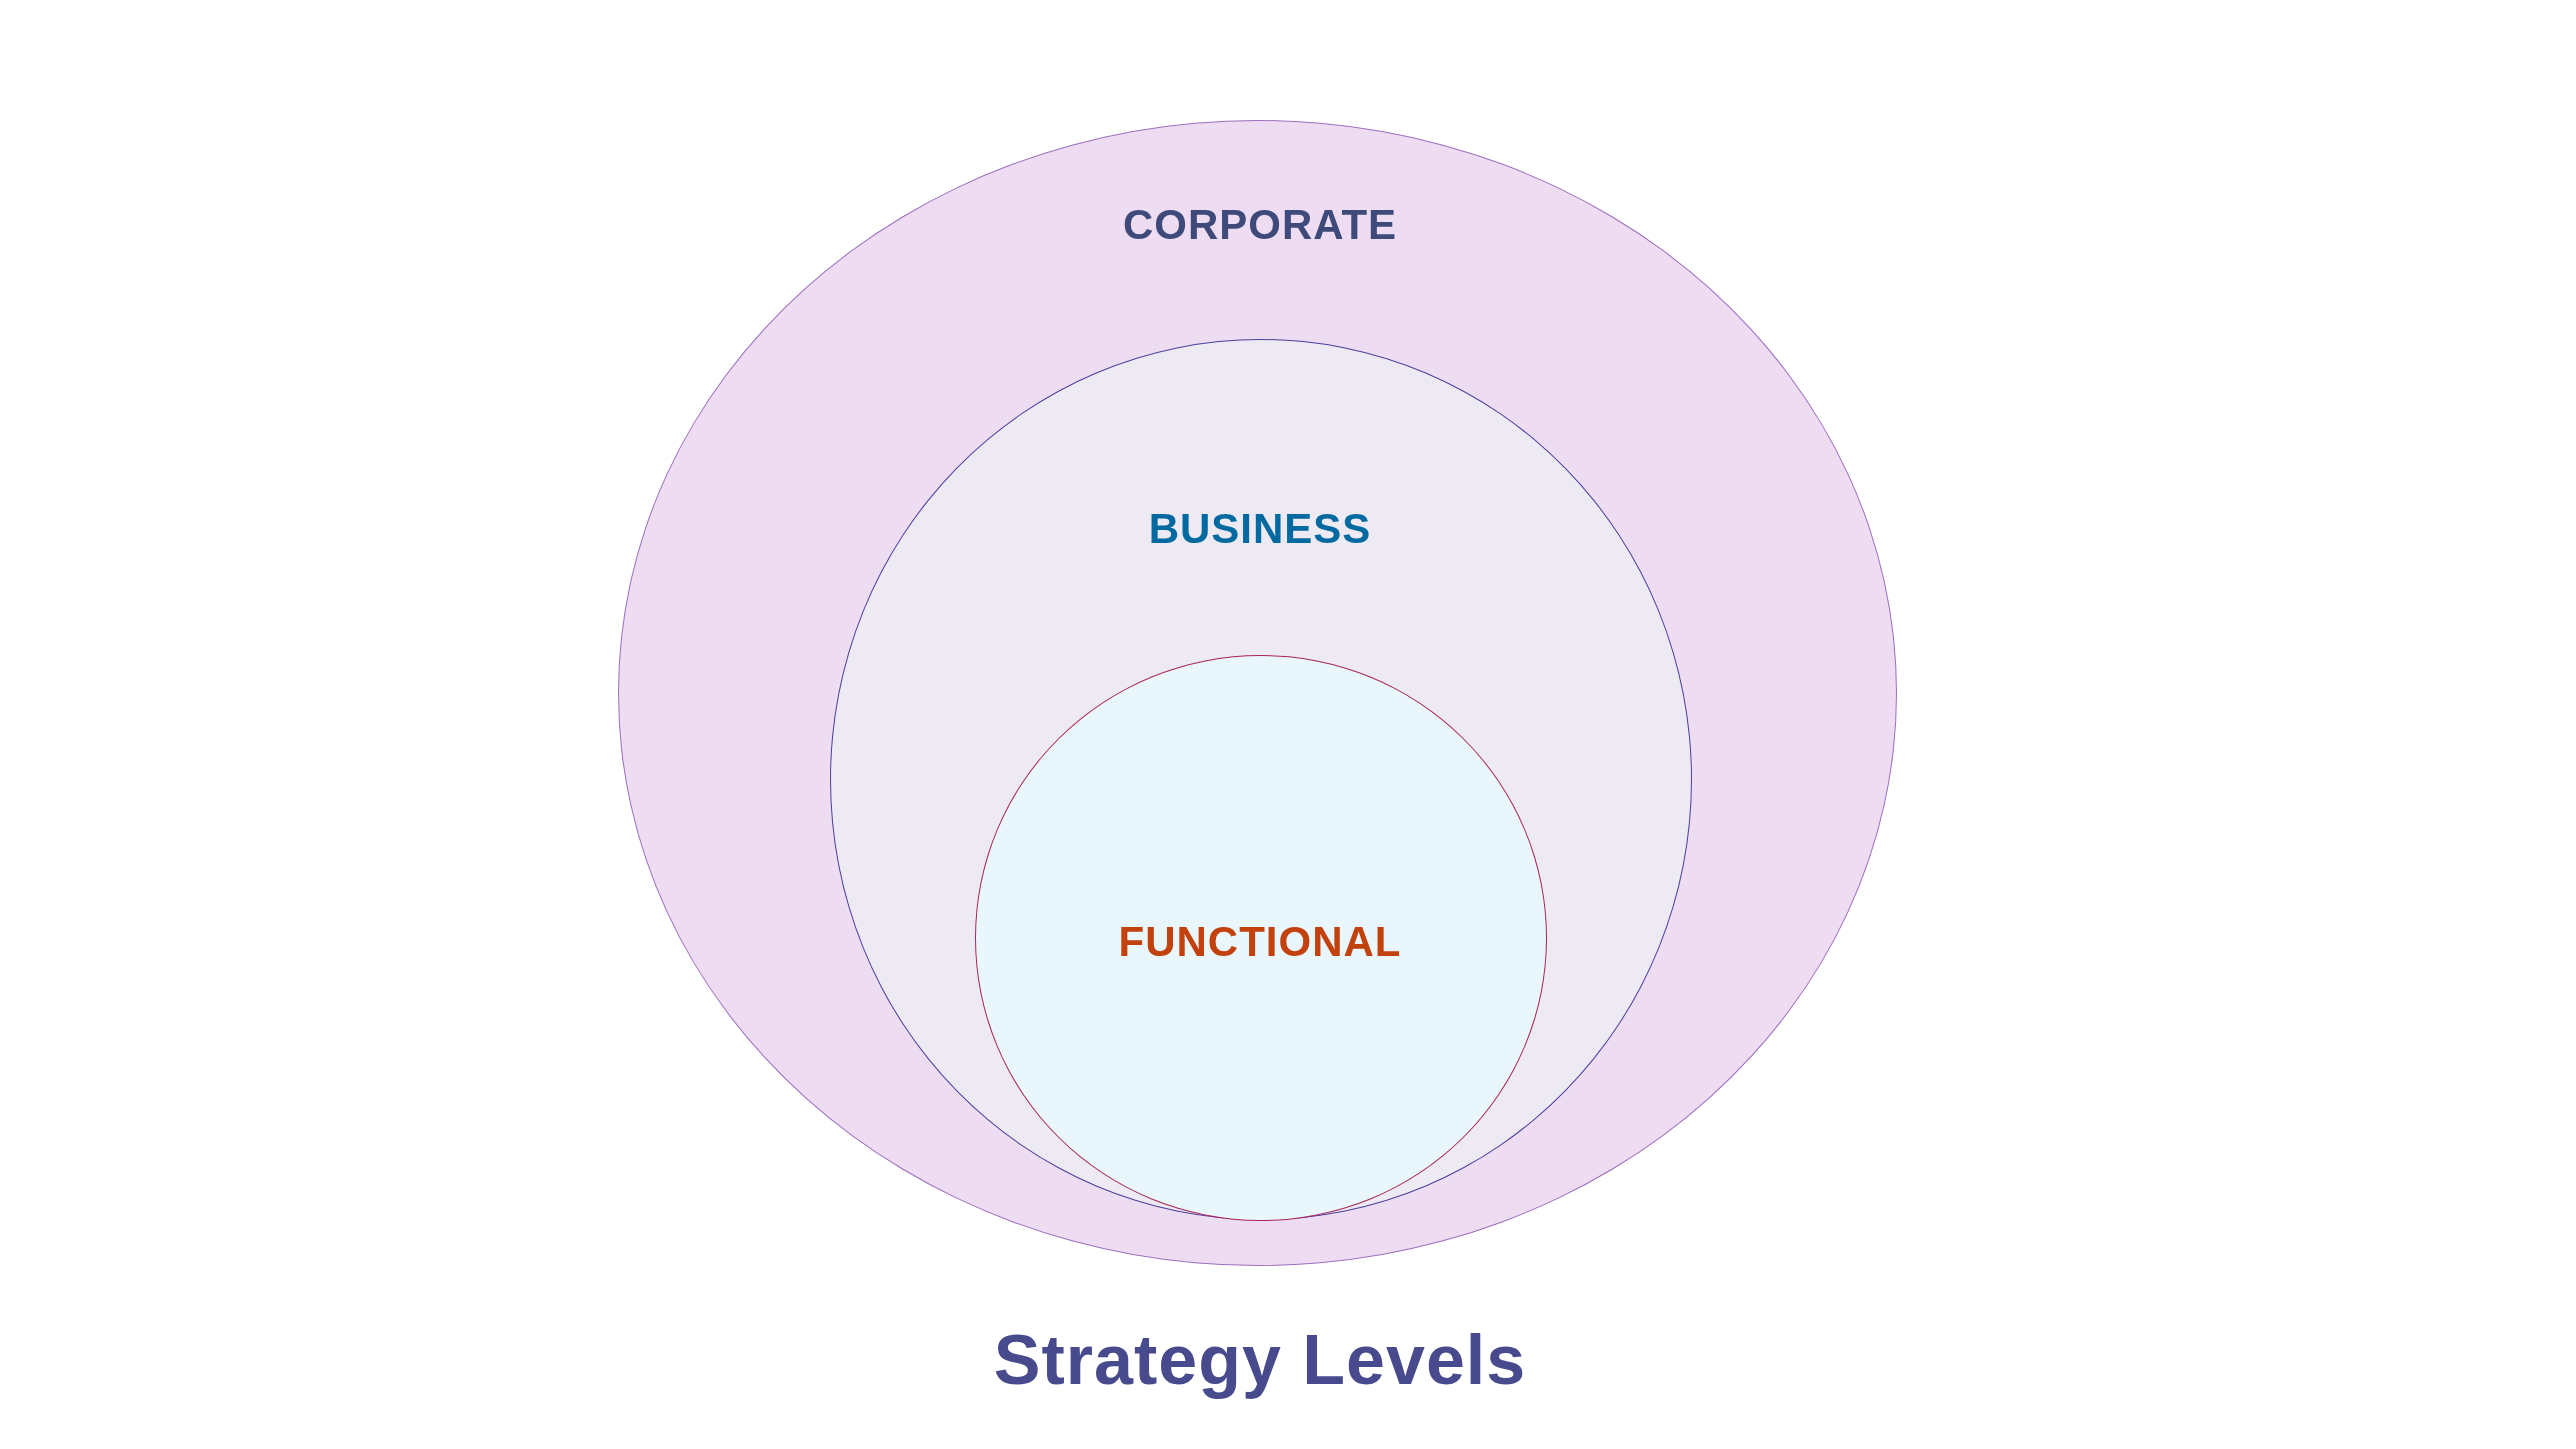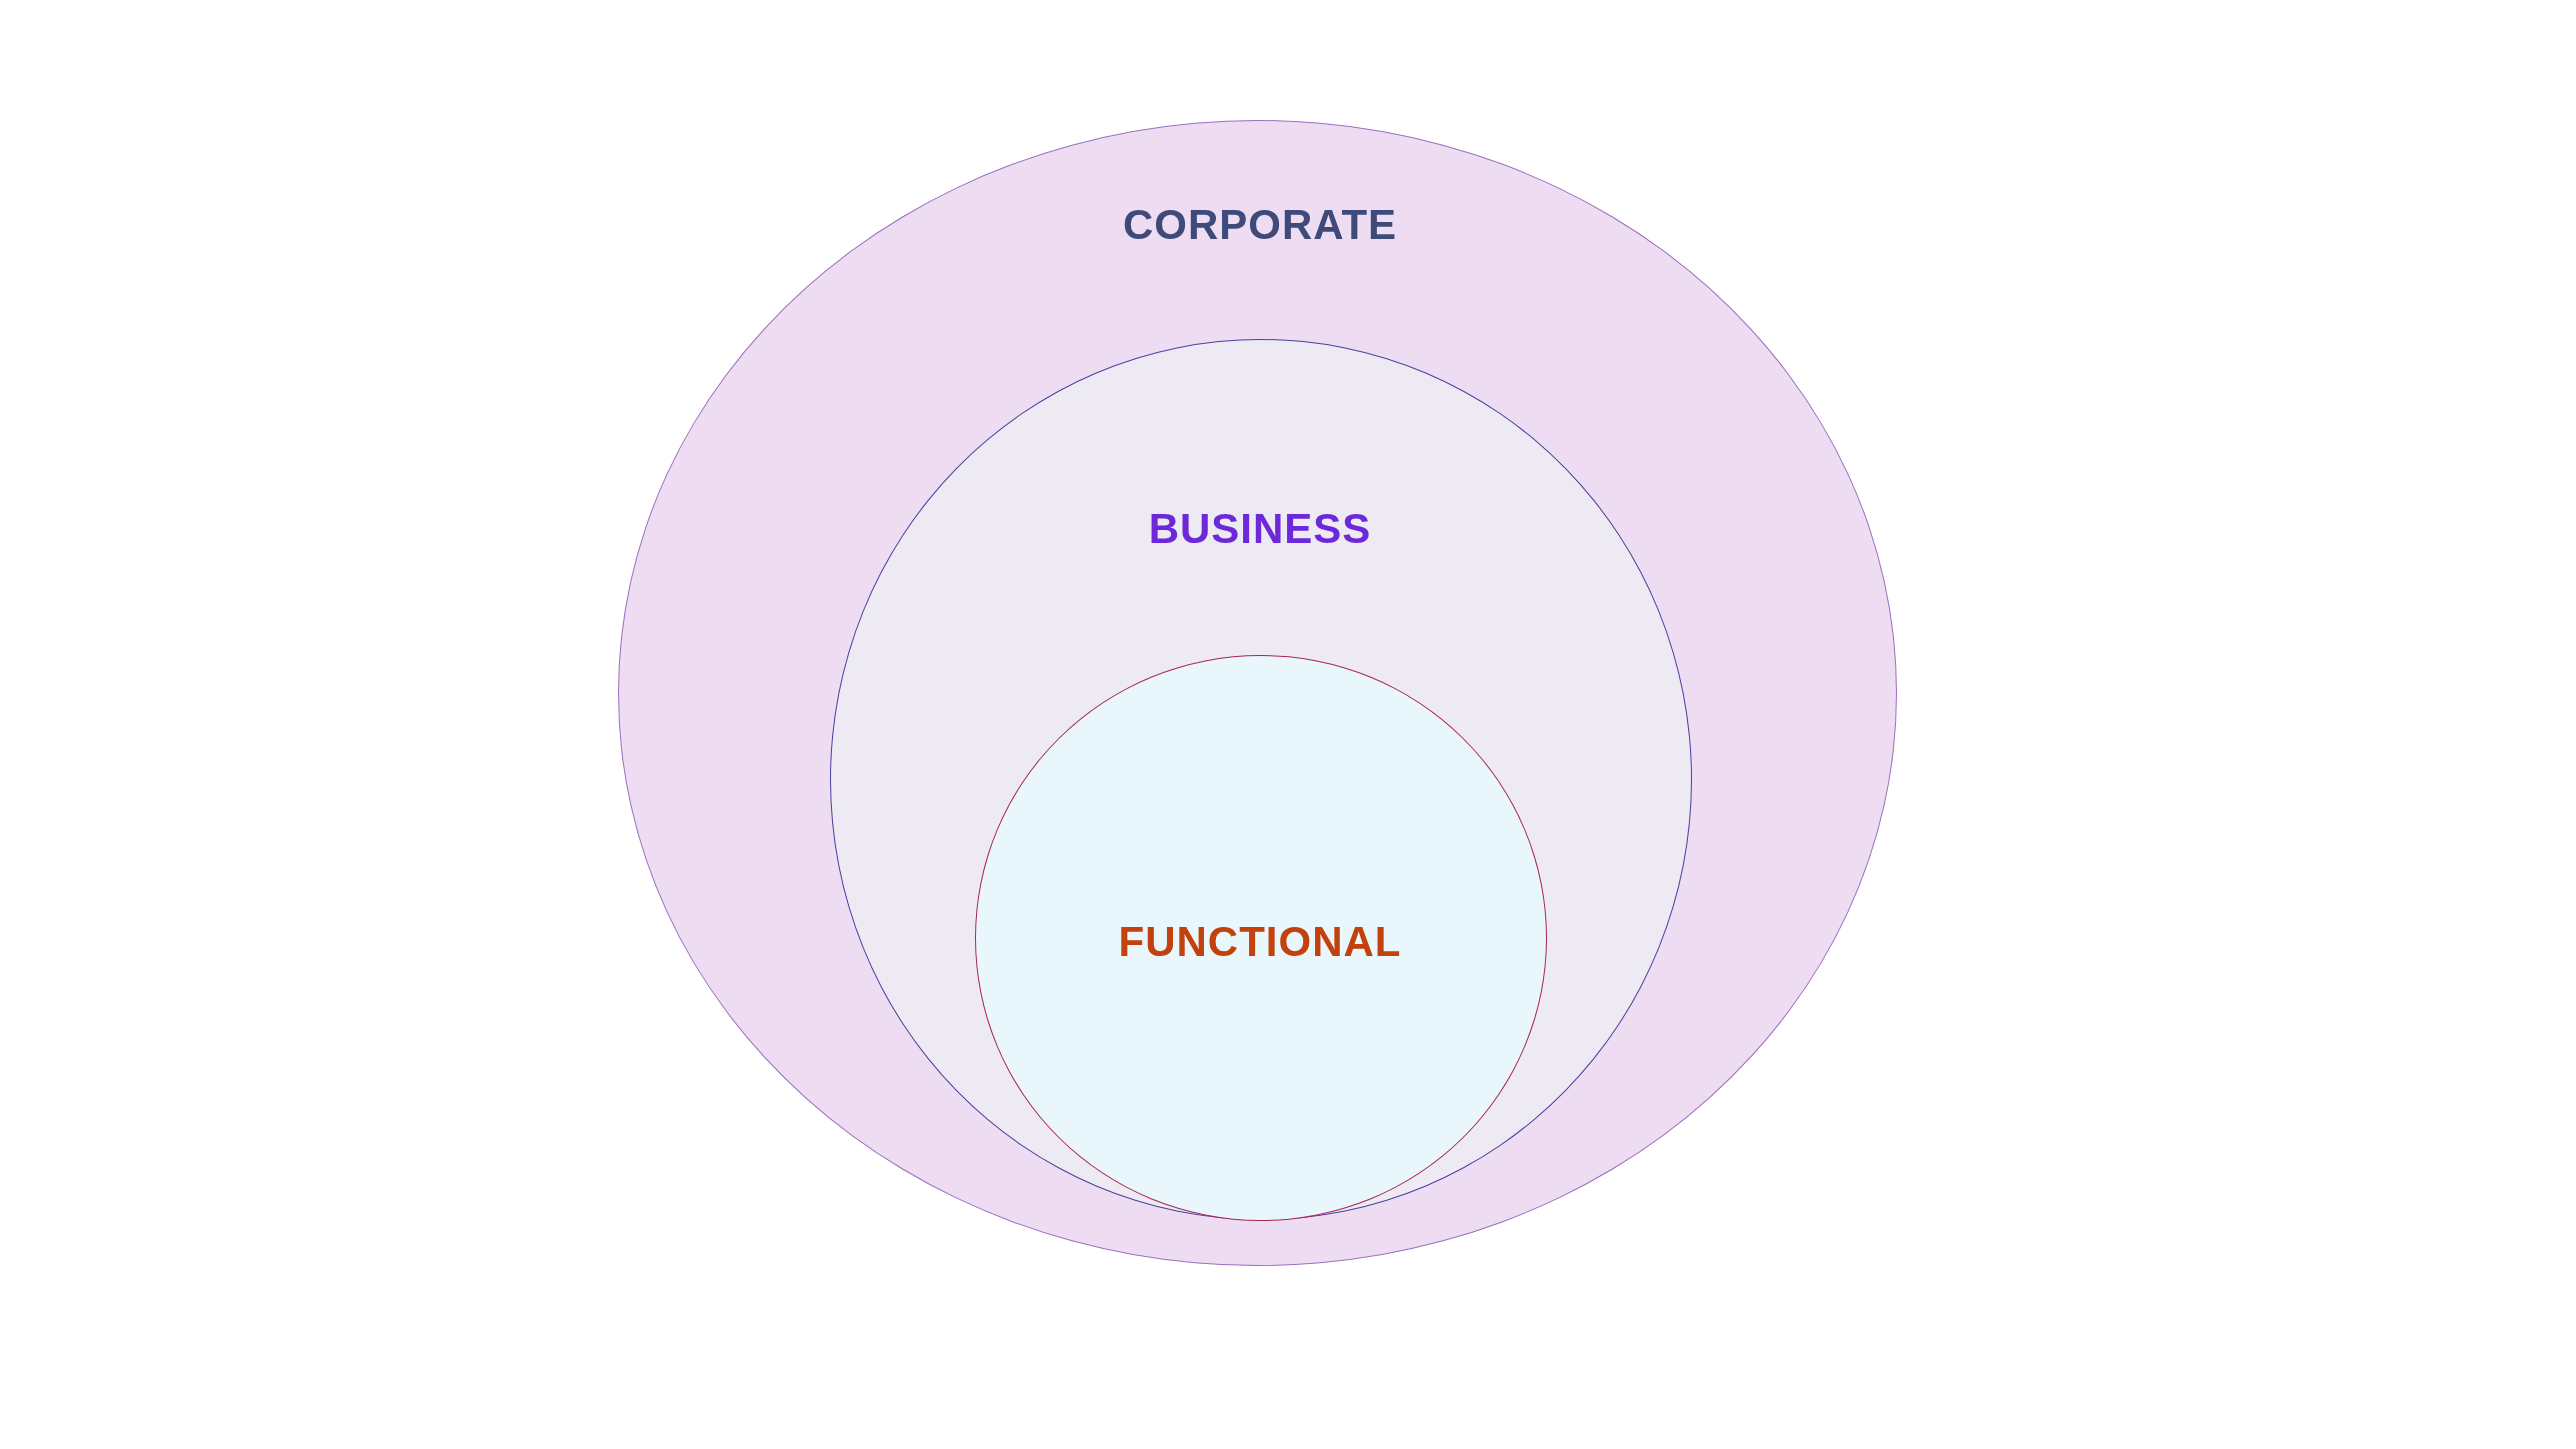--- a/index.html
+++ b/index.html
@@ -69,19 +69,20 @@
 <div class="canvas">
 
   <div class="ring ring-outer" style="background: rgb(238, 220, 242); border-color: rgb(156, 111, 190);"></div>
 
   <div class="ring ring-middle" style="background: rgb(237, 234, 243); border-color: rgb(74, 63, 159);"></div>
 
   <div class="ring ring-inner" style="background: rgb(233, 247, 253); border-color: rgb(170, 36, 86);"></div>
 
   <span class="ring-label label-corporate" style="color: rgb(62, 74, 122);">CORPORATE</span>
 
-  <span class="ring-label label-business" style="color: #6d28d9;">BUSINESS</span>
+  <span class="ring-label label-business" style="color: #0369a1;">BUSINESS</span>
 
   <span class="ring-label label-functional" style="color: #c2410c;">FUNCTIONAL</span>
 
+  <div class="diagram-title" style="color: rgb(71, 75, 142);">Strategy Levels</div>
 
 </div>
 
 
 </body></html>

